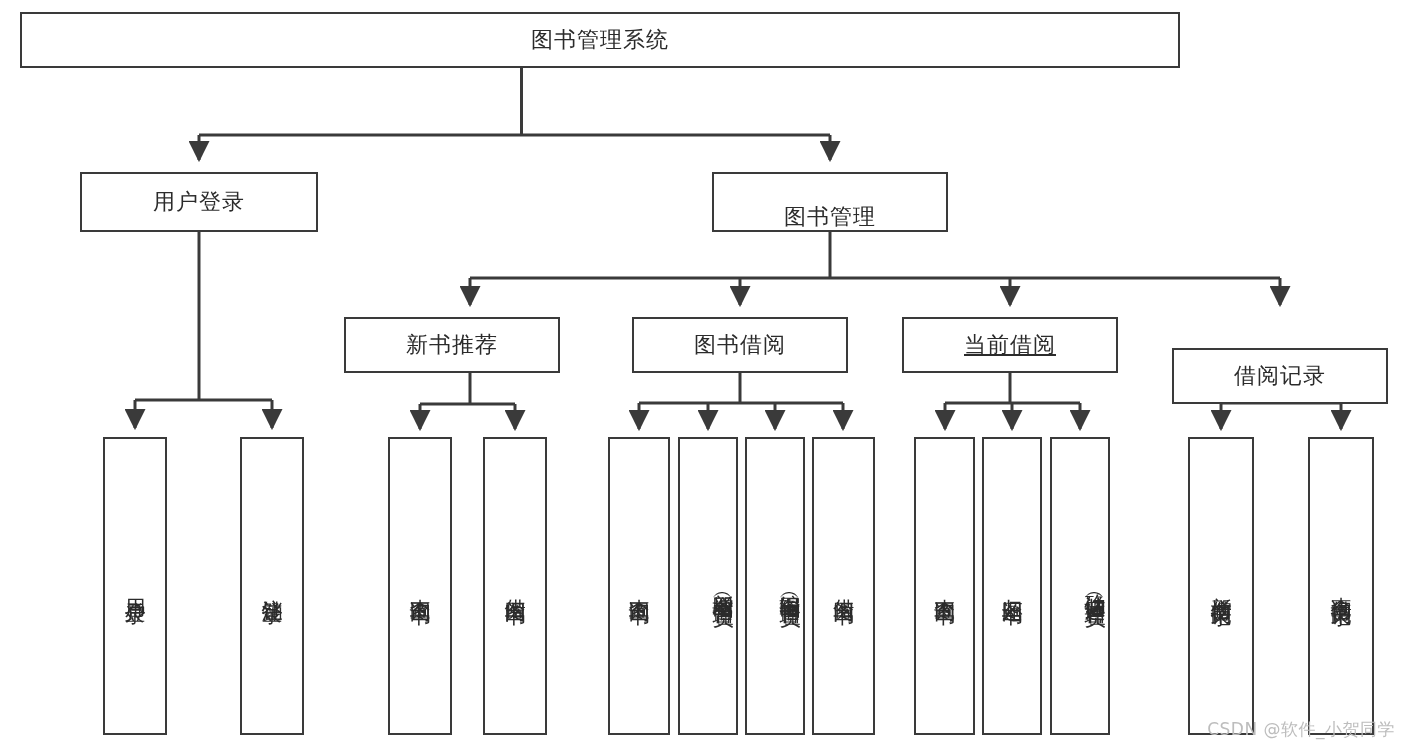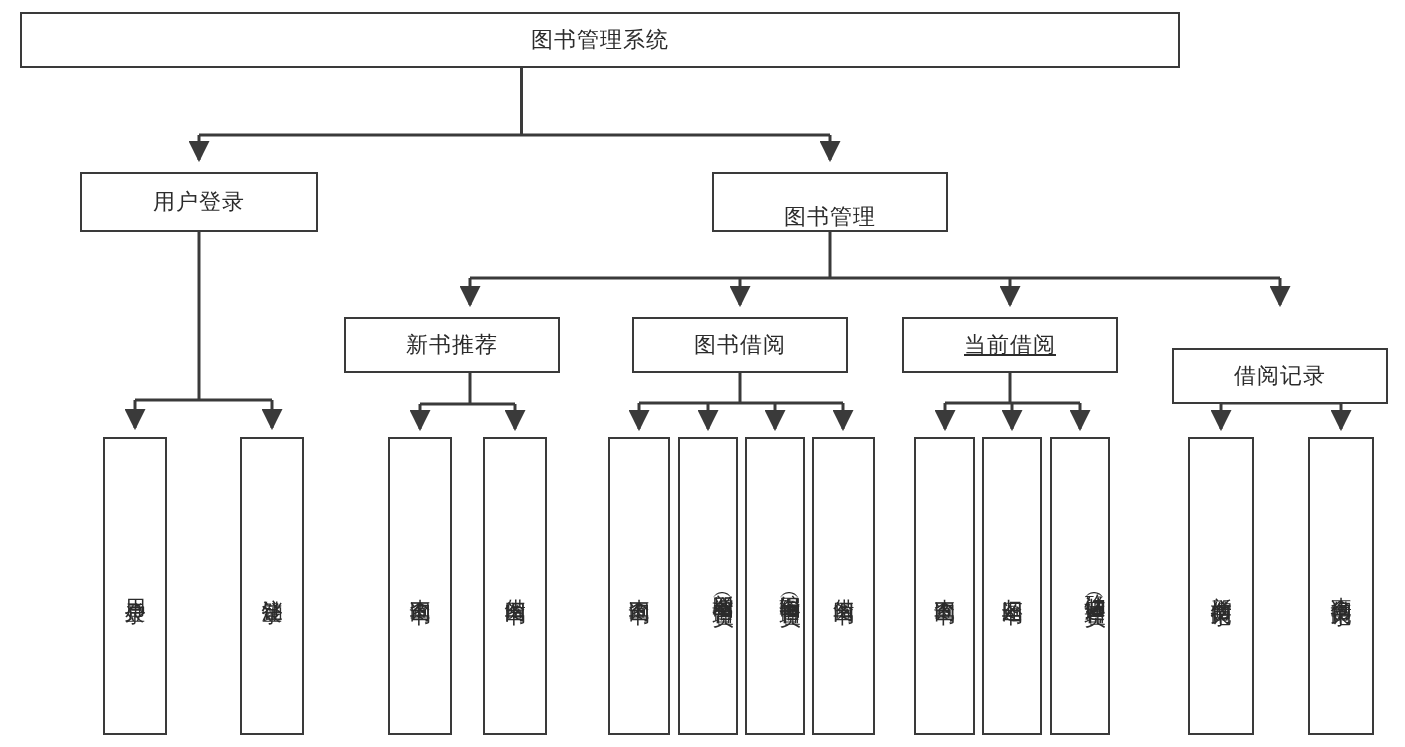--- a/index.html
+++ b/index.html
@@ -174,14 +174,15 @@
   <div class="node v-node" style="left:1050px; top:437px; width:60px; height:298px; align-items:flex-start;">
     <span class="label">确认归还（管理员）</span>
   </div>
   <div class="node v-node" style="left:1188px; top:437px; width:66px; height:298px;">
     <span class="label">新增借阅记录</span>
   </div>
   <div class="node v-node" style="left:1308px; top:437px; width:66px; height:298px;">
     <span class="label">查询借阅记录</span>
   </div>
 
+  <div id="watermark">CSDN @软件_小贺同学</div>
 
 </div>
 
 </body></html>

